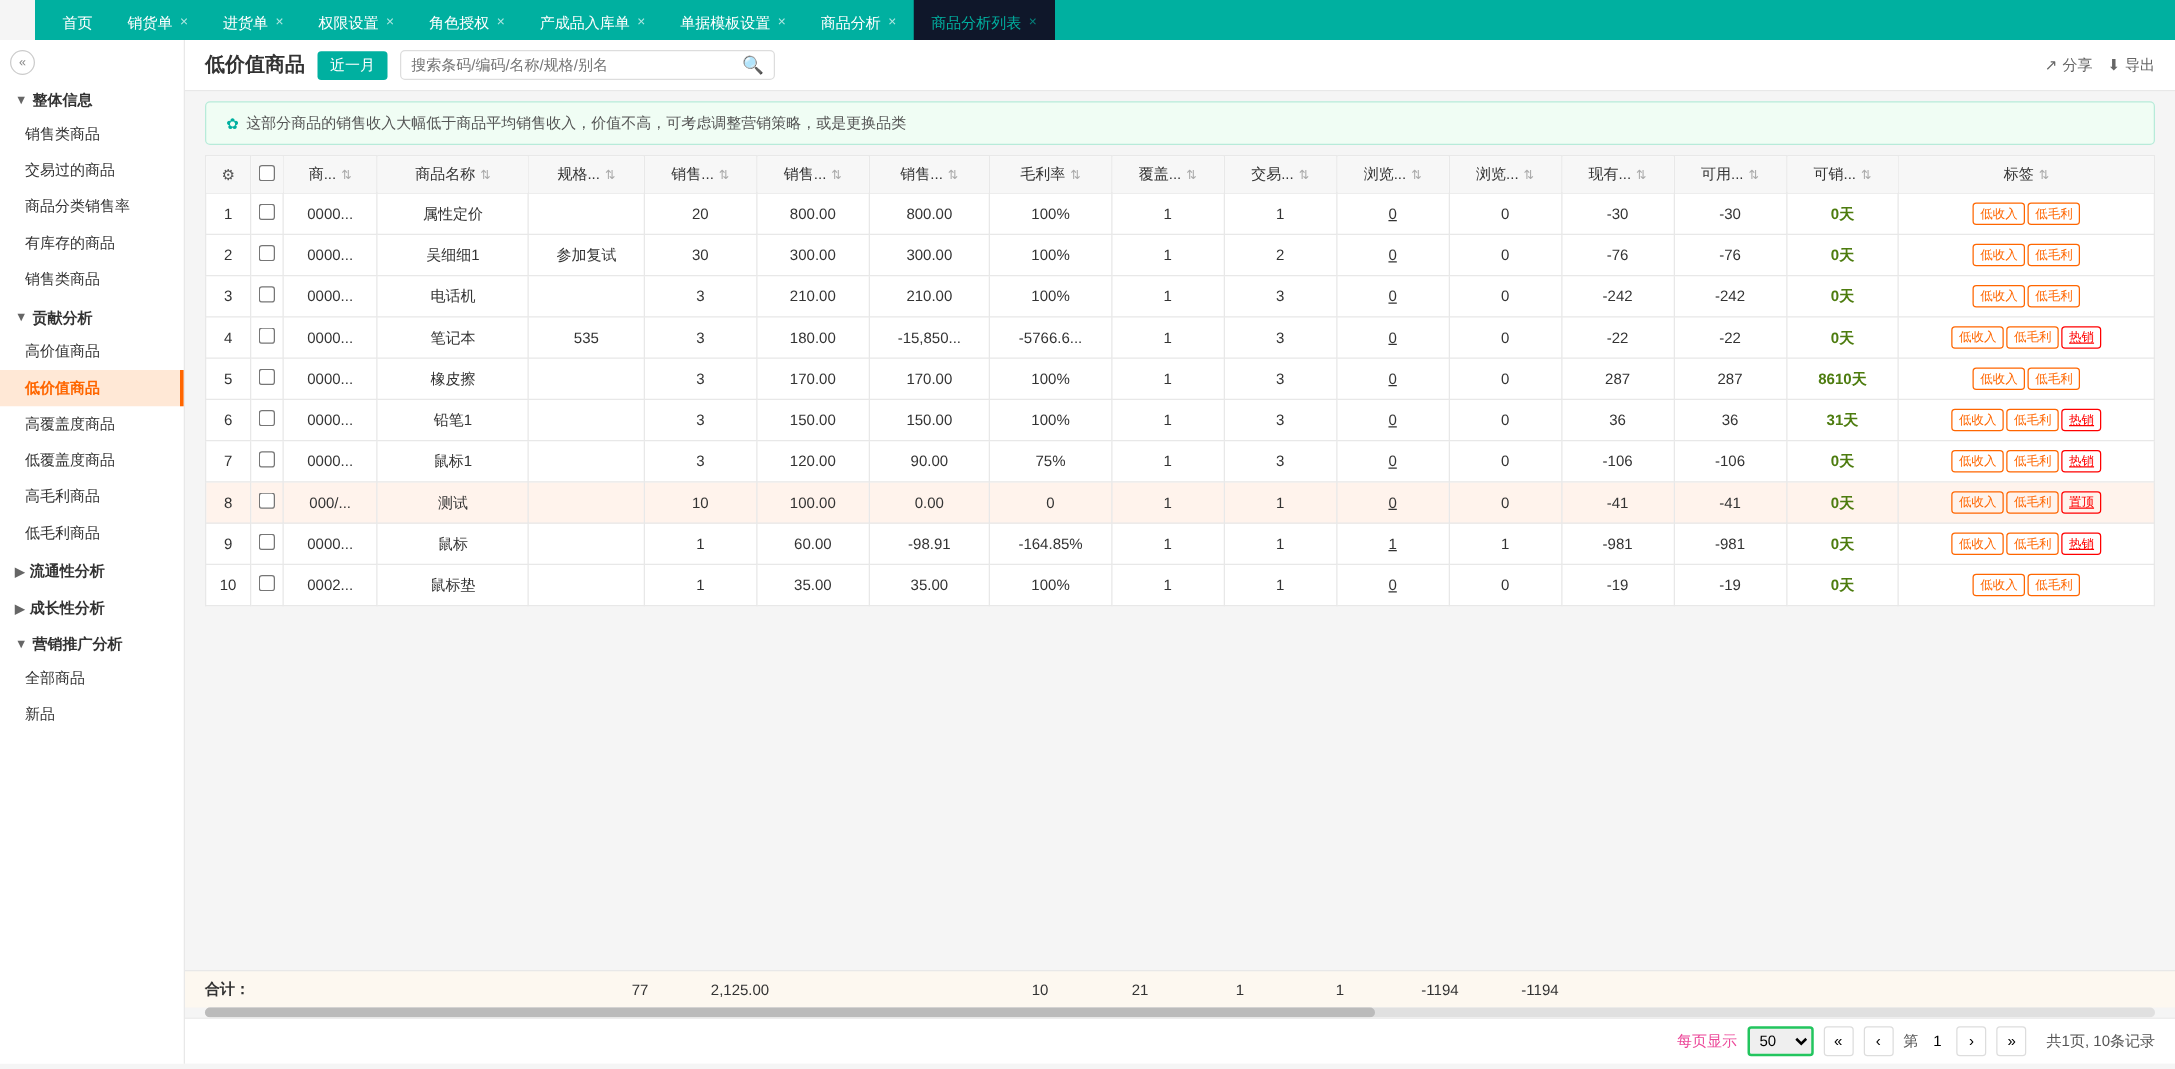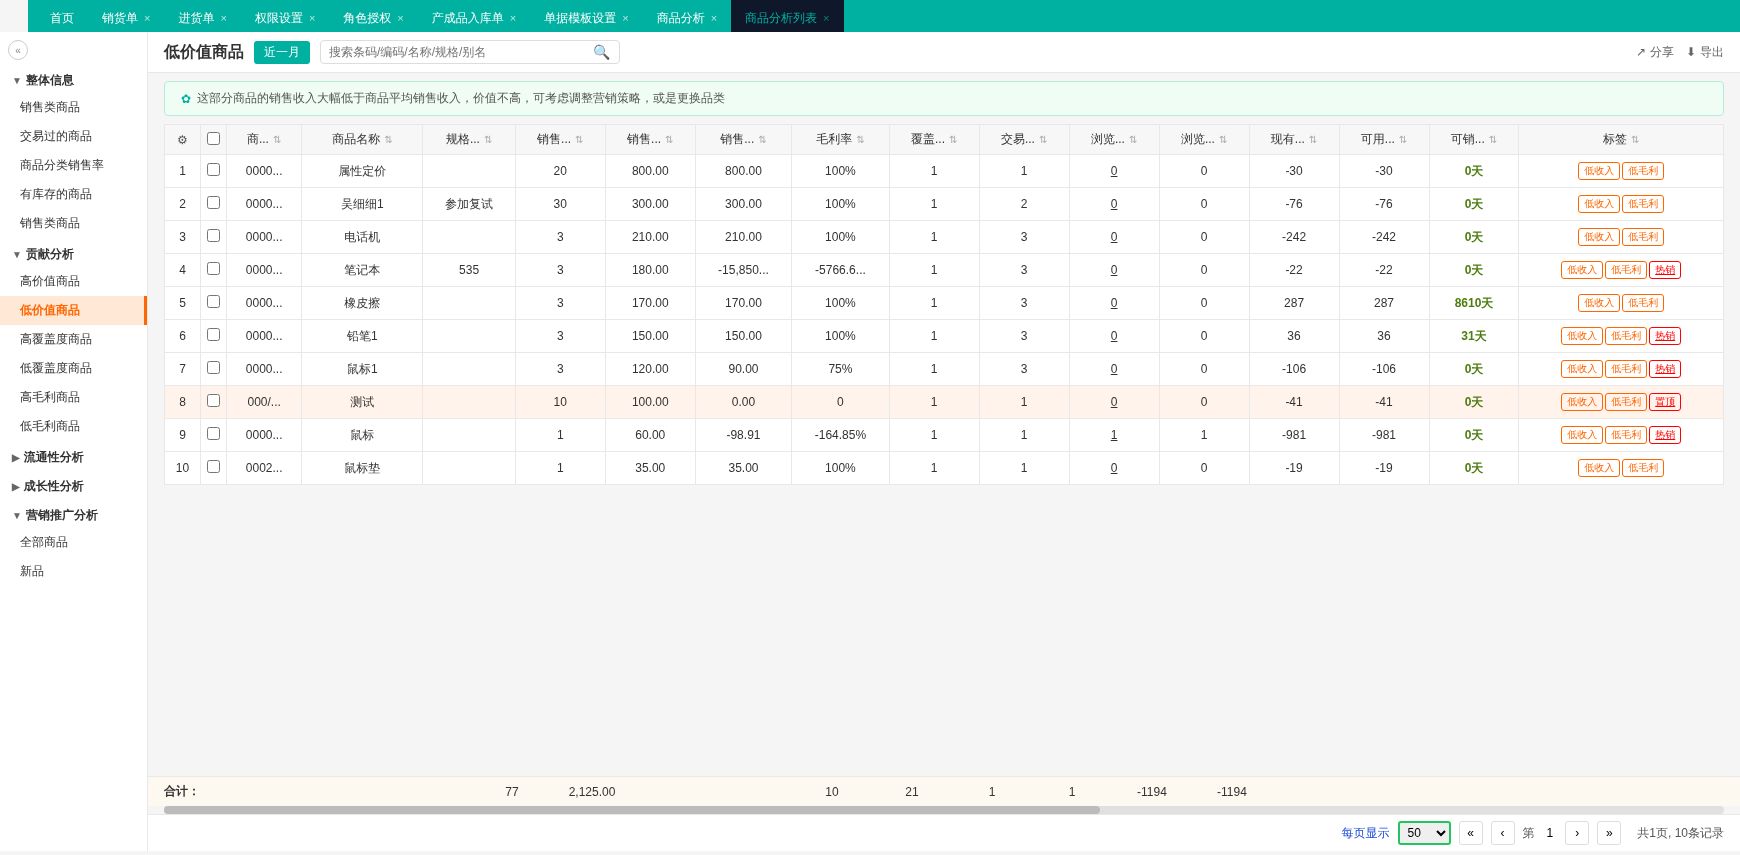--- a/index.html
+++ b/index.html
@@ -209,21 +209,21 @@
     
     .pagination-bar {
       background: #fff;
       border-top: 1px solid #e8e8e8;
       padding: 6px 16px;
       display: flex;
       align-items: center;
       justify-content: flex-end;
       gap: 8px;
     }
-    .page-size-label { color: #1d4ed8; }
+    .page-size-label { color: #ec4899; }
     .page-size-select {
       border: 2px solid #22c55e;
       padding: 2px 4px;
       border-radius: 3px;
       font-size: 12px;
     }
     .page-btn {
       width: 24px;
       height: 24px;
       border: 1px solid #ddd;

